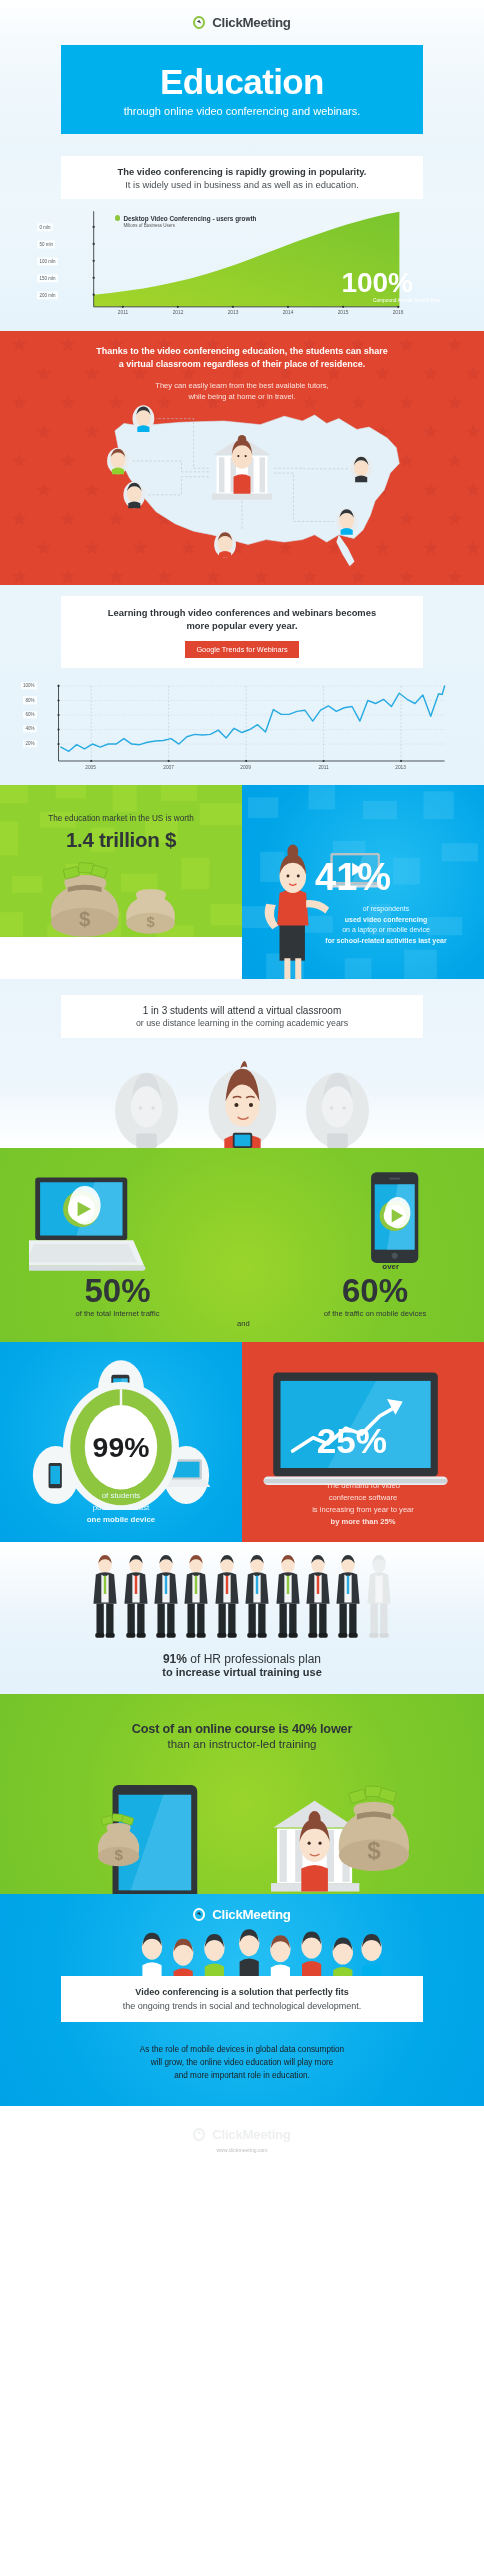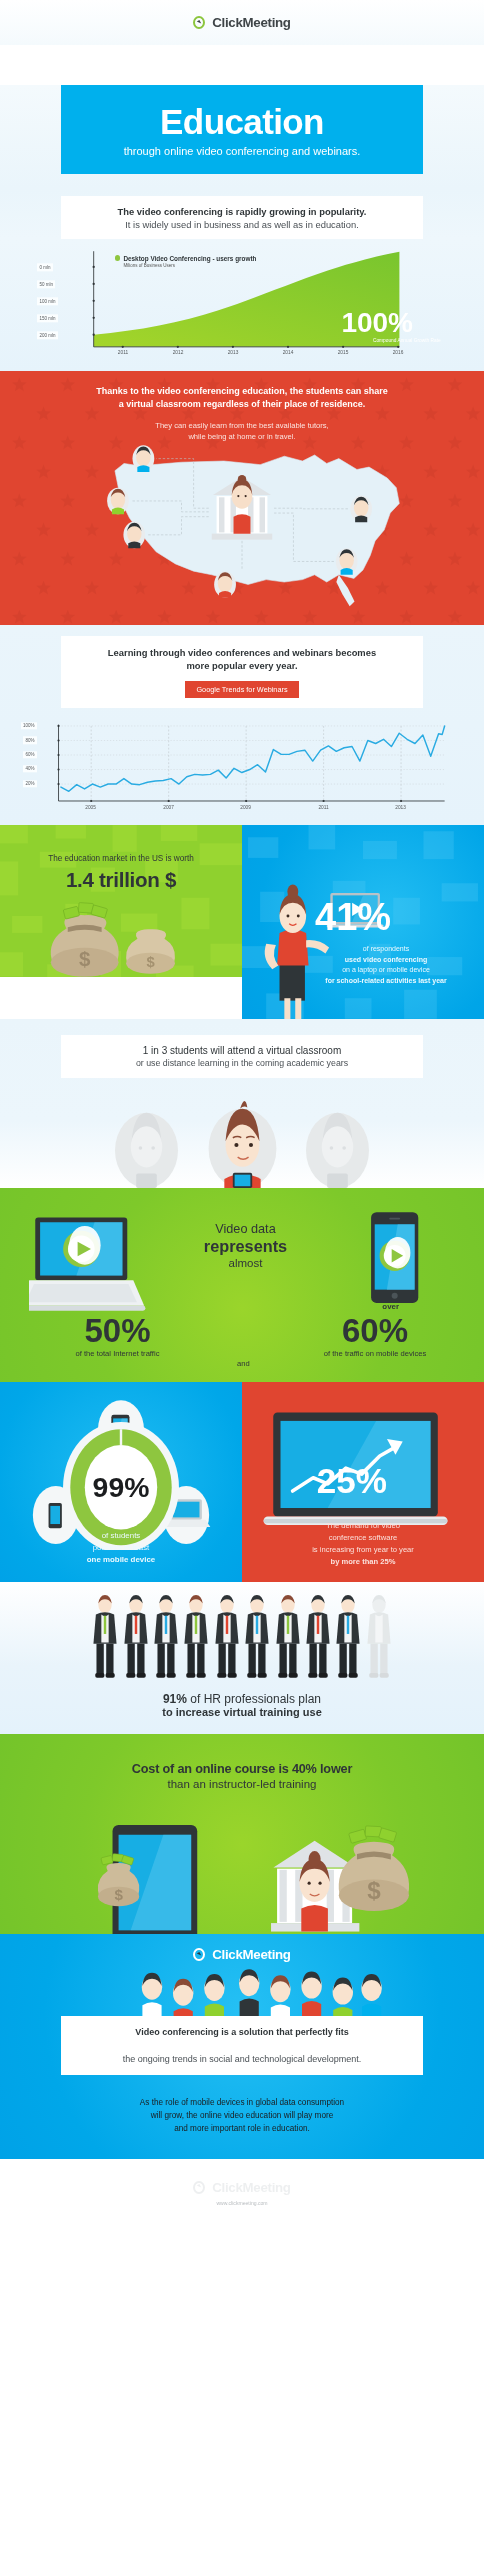--- a/index.html
+++ b/index.html
@@ -32,21 +32,20 @@
     width: 0; height: 0;
     border-left: 4.8px solid #3f4548;
     border-bottom: 3px solid transparent;
     transform: rotate(62deg);
   }
   .cm-logo .word { font-size: 13.3px; font-weight: bold; color: #3f4548; letter-spacing: -0.3px; }
 
   .hero-band {
     background: linear-gradient(#f4fafd, #eaf5fb);
     padding: 0 0 13.3px 0;
-    margin-top: 40px;
   }
   .hero {
     margin: 0 61px;
     background: #00b0ed;
     padding: 19.4px 6px 17px 6px;
     text-align: center;
   }
   .hero h1 {
     color: #fff; font-size: 35px; font-weight: bold;
     line-height: 1; letter-spacing: -0.6px;
@@ -206,21 +205,21 @@
   
   .bot-band {
     position:relative; overflow:hidden;
     background: radial-gradient(circle at 50% 35%, #26c0f4 0%, #00a7e9 70%, #00a2e7 100%);
     padding-bottom: 24px;
   }
   .bot-logo { text-align:center; padding-top: 13.3px; position:relative; }
   .crowd { position:relative; height: 54px; }
   .bot-card { position:relative; margin: 0 61px; background:#fff; padding: 11px 7.3px; text-align:center; }
   .bot-card .l1 { font-size: 9px; font-weight:bold; color:#2f3538; }
-  .bot-card .l2 { font-size: 9px; color:#4a5055; margin-top: 17px; }
+  .bot-card .l2 { font-size: 9px; color:#4a5055; margin-top: 4px; }
   .bot-para { position:relative; text-align:center; color:#1b1d1f; font-size: 8.2px; line-height:1.6; margin-top: 20.6px; }
 
   .footer { background:#fff; padding: 20.6px 0 18px 0; text-align:center; }
   .footer .cm-logo { justify-content:center; opacity:.32; }
   .footer .url { font-size: 5.1px; color:#b9bdc0; margin-top: 4.8px; }
 </style>
 </head>
 <body>
 
 <div class="page">
@@ -734,25 +733,20 @@
         <rect x="48" y="11" width="18" height="3" rx="1.5" fill="#4b5458"></rect>
         <g>
           <circle cx="57" cy="74" r="25" fill="#8ec63f"></circle>
           <circle cx="57" cy="74" r="18" fill="#ffffff"></circle>
           <ellipse cx="62" cy="69" rx="21" ry="26" fill="#ffffff" opacity="0.92"></ellipse>
           <polygon points="52,63 71,74 52,85" fill="#8ec63f"></polygon>
         </g>
       </g>
     </svg>
 
-    <div class="vd-head">
-      <div class="a">Video data</div>
-      <div class="b">represents</div>
-      <div class="c">almost</div>
-    </div>
 
     <div class="vd-50">
       <div class="vd-num">50%</div>
       <div class="vd-cap">of the total Internet traffic</div>
     </div>
     <div class="vd-and">and</div>
     <div class="vd-over">over</div>
     <div class="vd-60">
       <div class="vd-num">60%</div>
       <div class="vd-cap">of the traffic on mobile devices</div>

